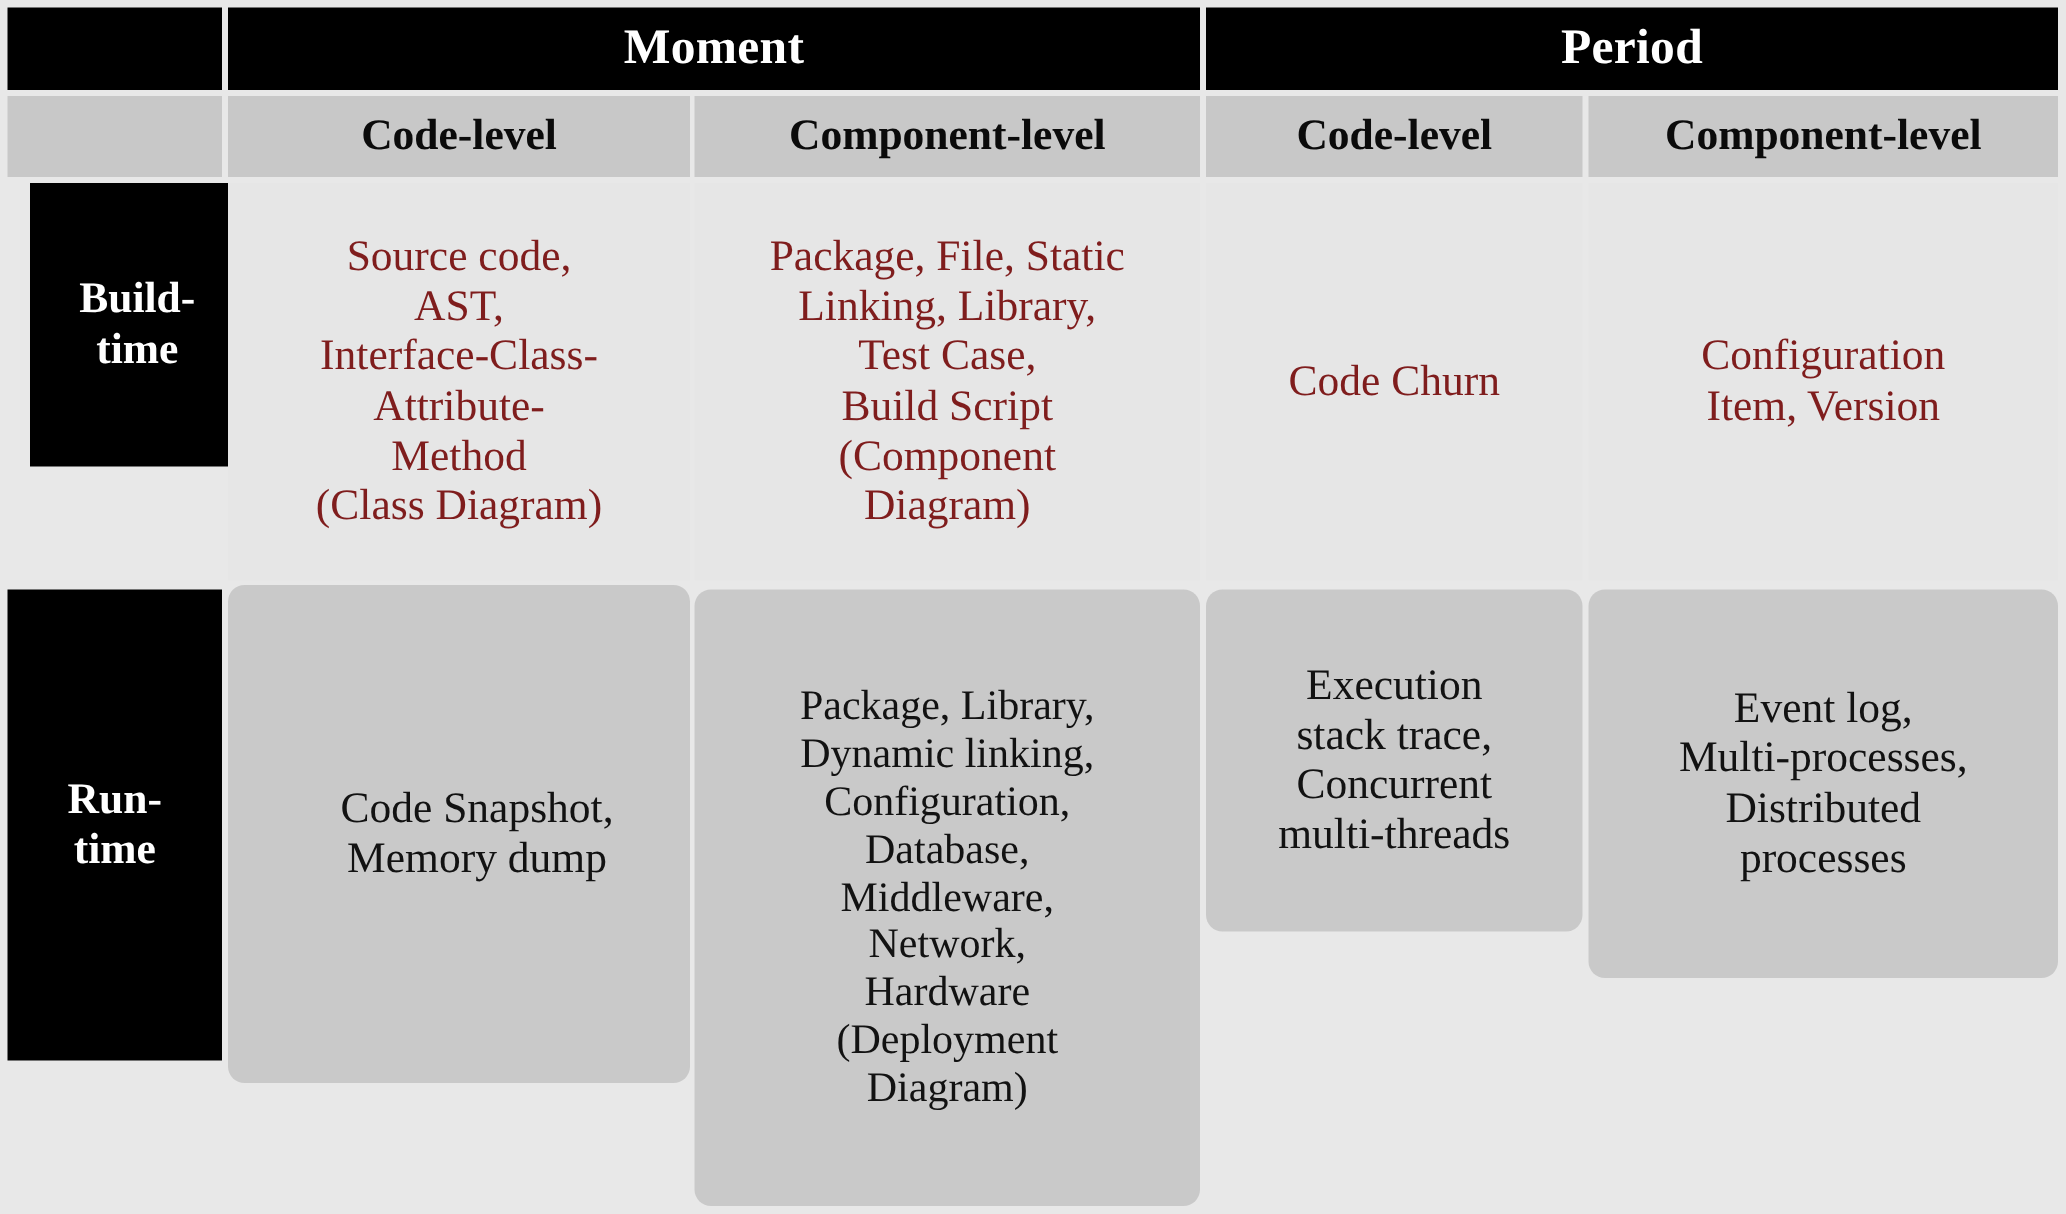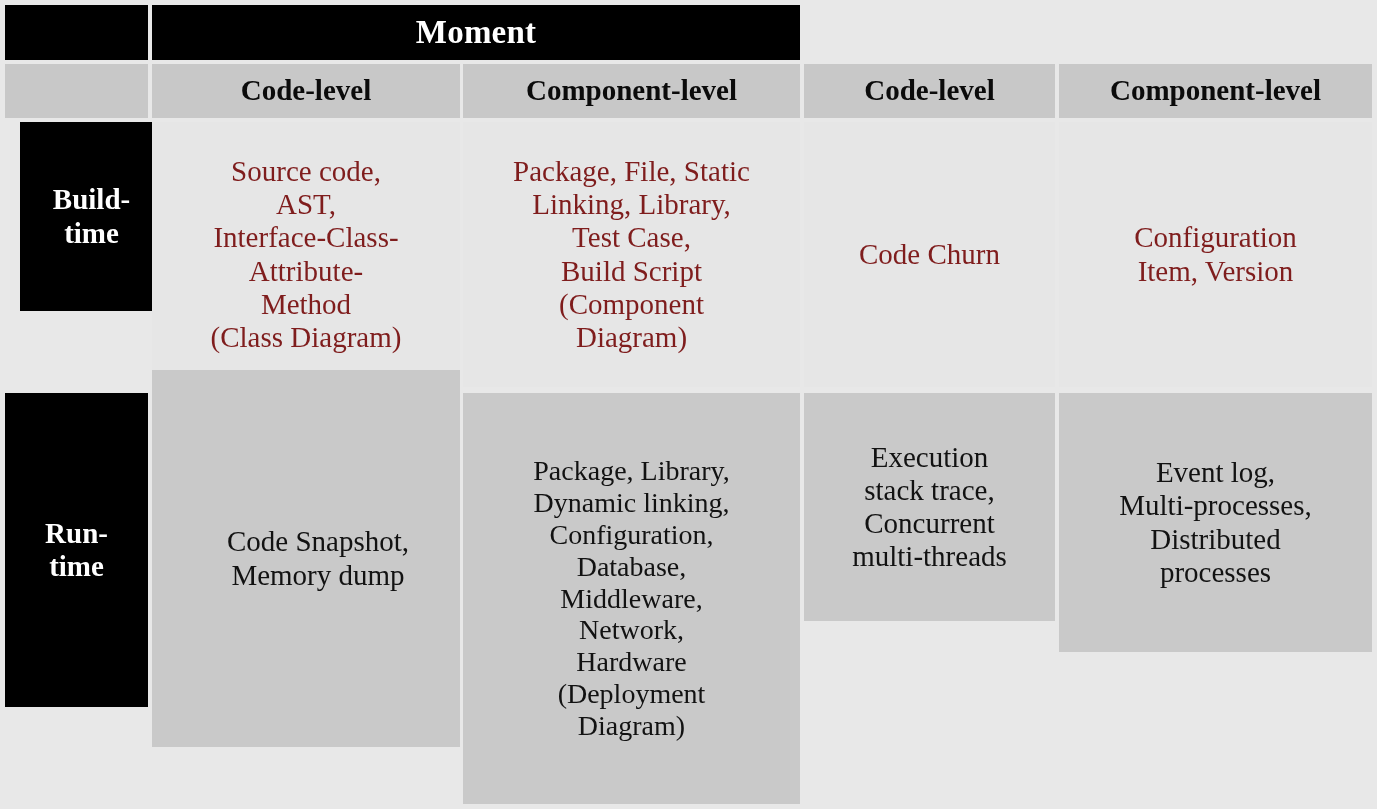--- a/index.html
+++ b/index.html
@@ -52,20 +52,21 @@
     background: #c8c8c8;
     color: #0b0b0b;
   }
   .bg-light {
     background: #e6e6e6;
     color: #7f1d1d;
   }
   .bg-mid {
     background: #c9c9c9;
     color: #121212;
+    border-radius: 11px;
   }
 
   .bold {
     font-weight: bold;
   }
 
   
   .t-grouphdr {
     font-size: 33px;
     letter-spacing: 0.2px;
@@ -89,20 +90,23 @@
 <div id="table-root">
 
   <div class="cell bg-black t-grouphdr bold" style="left:5px; top:5px; width:143px; height:55px;">
     <span class="txt"></span>
   </div>
 
   <div class="cell bg-black t-grouphdr bold" style="left:152px; top:5px; width:648px; height:55px;">
     <span class="txt">Moment</span>
   </div>
 
+  <div class="cell bg-black t-grouphdr bold" style="left:804px; top:5px; width:568px; height:55px;">
+    <span class="txt">Period</span>
+  </div>
 
   <div class="cell bg-subhdr t-subhdr bold" style="left:5px; top:64px; width:143px; height:54px;">
     <span class="txt"></span>
   </div>
 
   <div class="cell bg-subhdr t-subhdr bold" style="left:152px; top:64px; width:308px; height:54px;">
     <span class="txt">Code-level</span>
   </div>
 
   <div class="cell bg-subhdr t-subhdr bold" style="left:463px; top:64px; width:337px; height:54px;">
@@ -147,21 +151,21 @@
   <div class="cell bg-light t-body" style="left:1059px; top:122px; width:313px; height:265px;">
     <span class="txt">Configuration
 Item, Version</span>
   </div>
 
   <div class="cell bg-black t-rowhdr bold" style="left:5px; top:393px; width:143px; height:314px;">
     <span class="txt">Run-
 time</span>
   </div>
 
-  <div class="cell bg-mid t-body" style="left:152px; top:370px; width:308px; height:377px;padding-left:24px;">
+  <div class="cell bg-mid t-body" style="left:152px; top:390px; width:308px; height:332px;padding-left:24px;">
     <span class="txt">Code Snapshot,
 Memory dump</span>
   </div>
 
   <div class="cell bg-mid t-body-sm" style="left:463px; top:393px; width:337px; height:411px;">
     <span class="txt">Package, Library,
 Dynamic  linking,
 Configuration,
 Database,
 Middleware,

